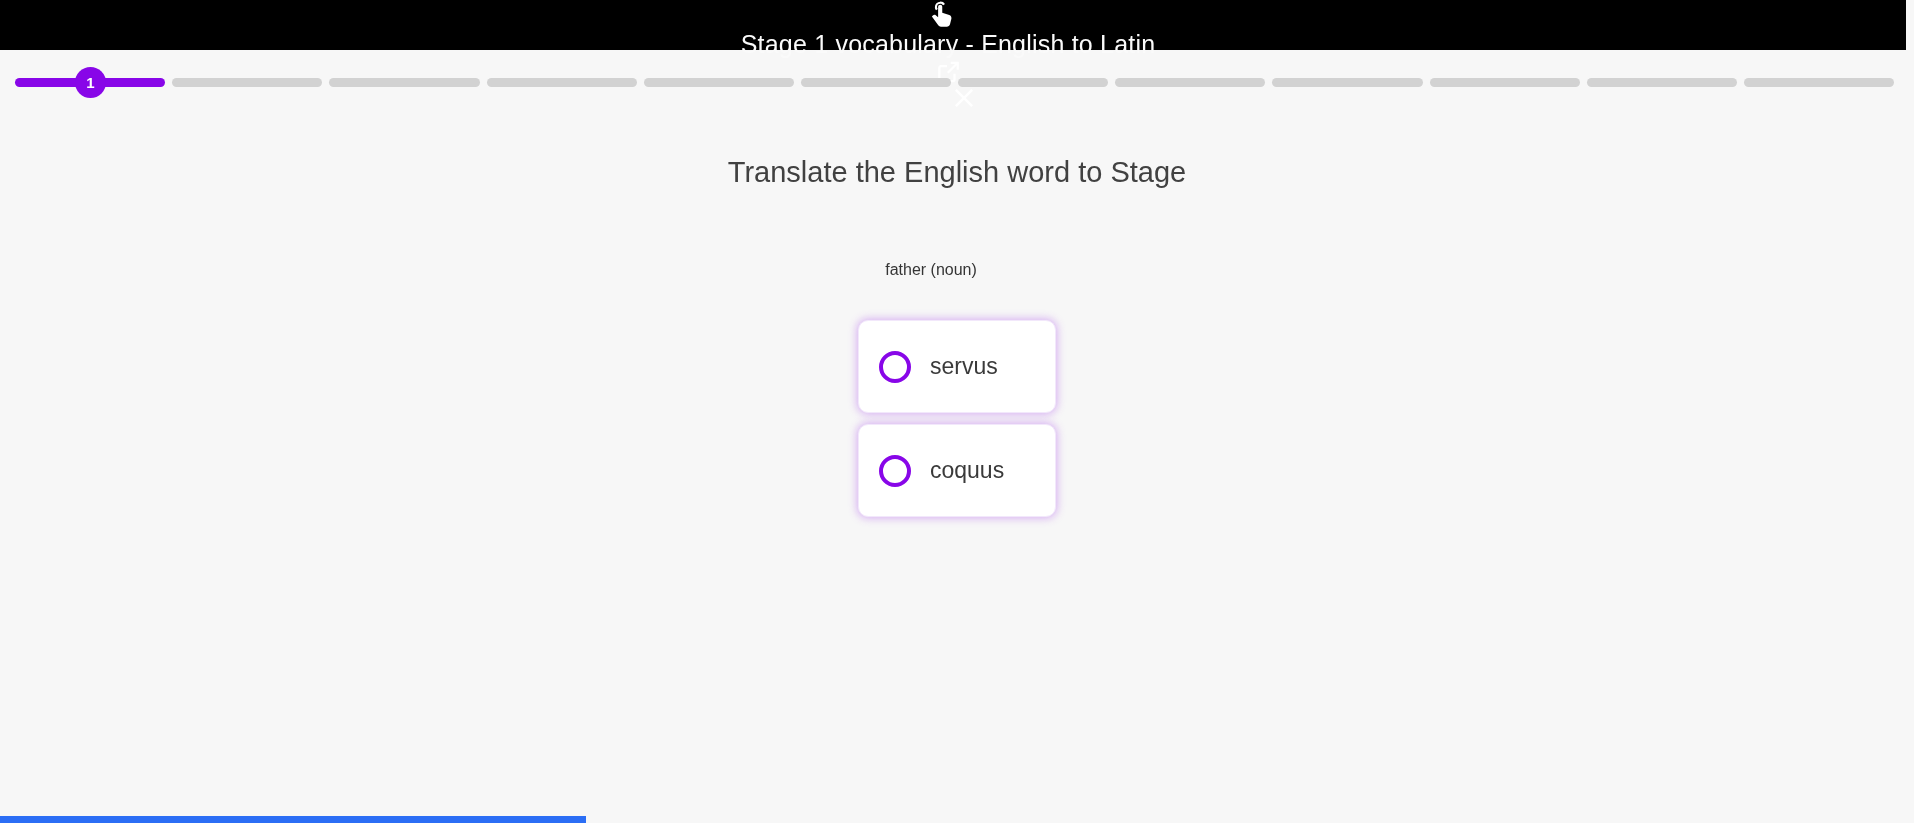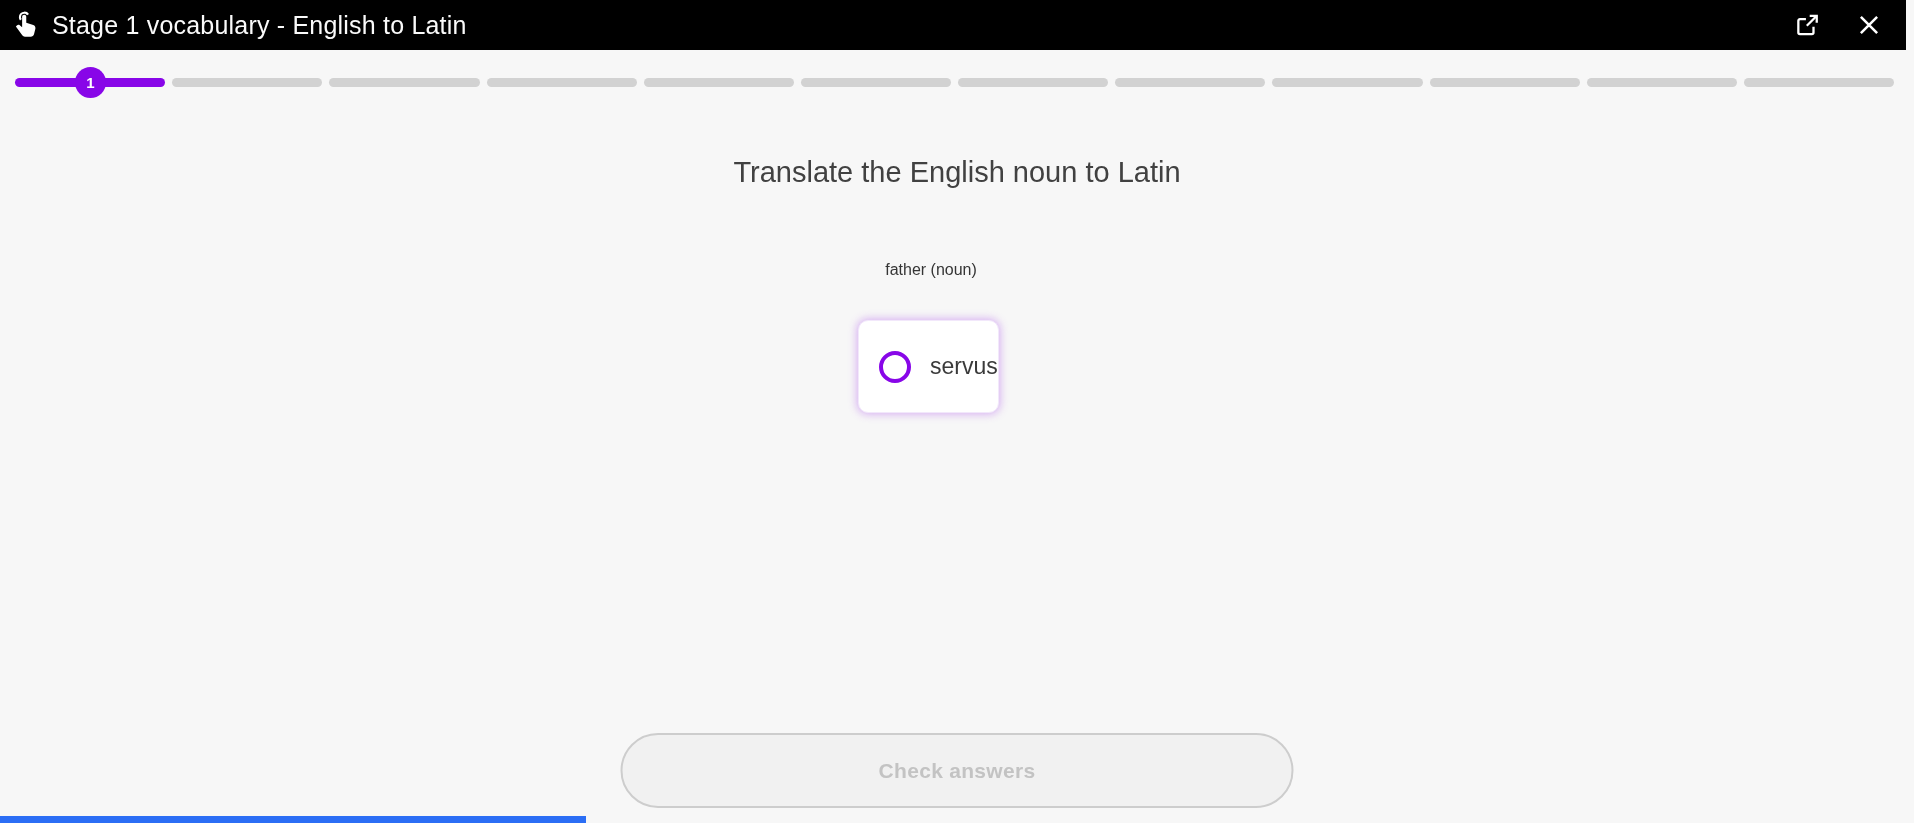--- a/index.html
+++ b/index.html
@@ -4,21 +4,21 @@
 <style>
   * { margin:0; padding:0; box-sizing:border-box; }
   html,body { background:#f7f7f7; }
   body { font-family:"Liberation Sans","DejaVu Sans",sans-serif; }
   .app { position:relative; width:1914px; height:823px; background:#f7f7f7; overflow:hidden; }
 
   
   .header {
     position:absolute; top:0; left:0; right:8px; height:50px;
     background:#000; display:flex; align-items:center;
-    padding:0 22px 0 12px; color:#fafafa;
+    padding:0 22px 0 12px; color:#fafafa;flex-direction:column;
   }
   .tap-icon { width:30px; height:30px; margin-right:10px; flex:0 0 auto; }
   .header-title { font-size:25px; font-weight:400; letter-spacing:.2px; color:#fafafa; }
   .header-spacer { flex:1; }
   .header-btn {
     width:30px; height:30px; display:flex; align-items:center; justify-content:center;
     background:transparent; border:0; cursor:pointer; padding:0;
   }
   .header-btn + .header-btn { margin-left:32px; }
   .header-btn svg { width:26px; height:26px; display:block; }
@@ -42,21 +42,21 @@
     text-align:center; font-size:29px; color:#414141; font-weight:400;
   }
   .prompt {
     position:absolute; top:261px; left:calc(50% - 26px); transform:translateX(-50%);
     text-align:center; font-size:16px; color:#353535; font-weight:400; white-space:nowrap;
   }
 
   
   .options {
     position:absolute; top:320px; left:50%; transform:translateX(-50%);
-    width:198px; display:flex; flex-direction:row;
+    width:198px; display:flex; flex-direction:column;
   }
   .option-card {
     height:93px; margin-bottom:11px; background:#fff; border-radius:10px;
     border:1px solid #f2e8fb;
     box-shadow:0 0 8px 1px rgba(170,80,235,.45);
     display:flex; align-items:center; padding-left:20px; cursor:pointer;
   }
   .radio {
     width:32px; height:32px; border-radius:50%;
     border:4px solid #8806e8; background:#fff; flex:0 0 auto;
@@ -113,27 +113,30 @@
       <div class="seg" style="background: rgb(210, 210, 210);"></div>
       <div class="seg" style="background: rgb(210, 210, 210);"></div>
       <div class="seg" style="background: rgb(210, 210, 210);"></div>
       <div class="seg" style="background: rgb(210, 210, 210);"></div>
       <div class="seg" style="background: rgb(210, 210, 210);"></div>
       <div class="seg" style="background: rgb(210, 210, 210);"></div>
       <div class="seg" style="background: rgb(210, 210, 210);"></div>
     </div>
   <div class="progress-badge" style="background: rgb(136, 6, 232);">1</div>
 
-  <div class="instruction">Translate the English noun to Latin</div>
+  <div class="instruction">Translate the English word to Stage</div>
   <div class="prompt">father (noun)</div>
 
   <div class="options">
     <div class="option-card">
       <span class="radio" style="border-color: rgb(136, 6, 232);"></span>
       <span class="option-label">servus</span>
     </div>
+    <div class="option-card">
+      <span class="radio" style="border-color: rgb(136, 6, 232);"></span>
+      <span class="option-label">coquus</span>
+    </div>
   </div>
 
-  <button class="check-btn" disabled="">Check answers</button>
 
   <div class="bottom-bar" style="background: rgb(43, 110, 245);"></div>
 
 </div>
 
 </body></html>

